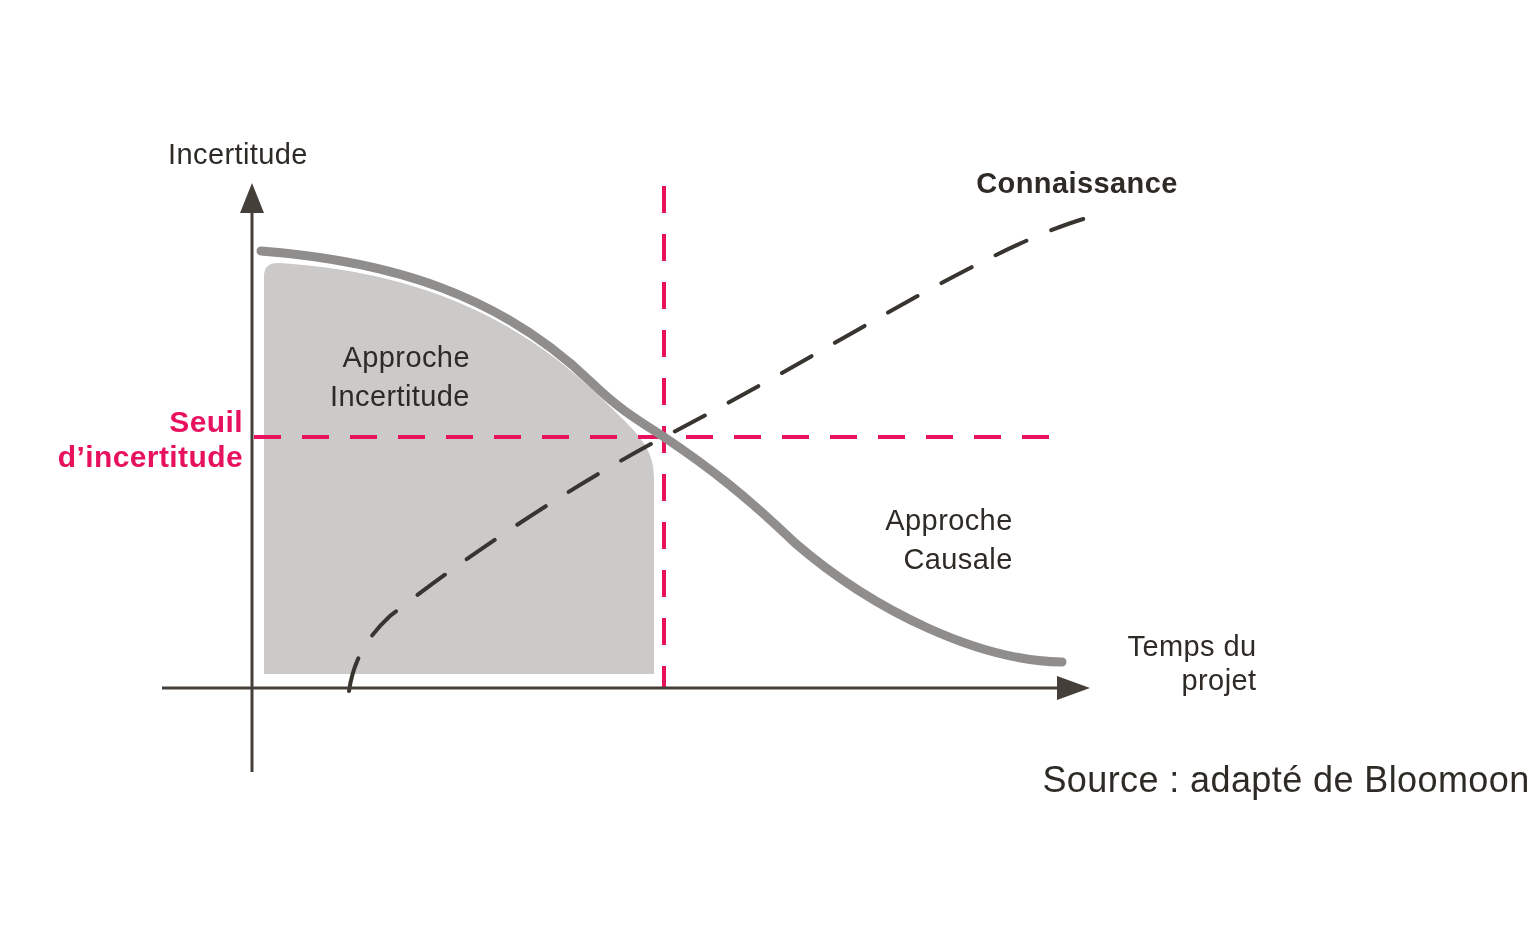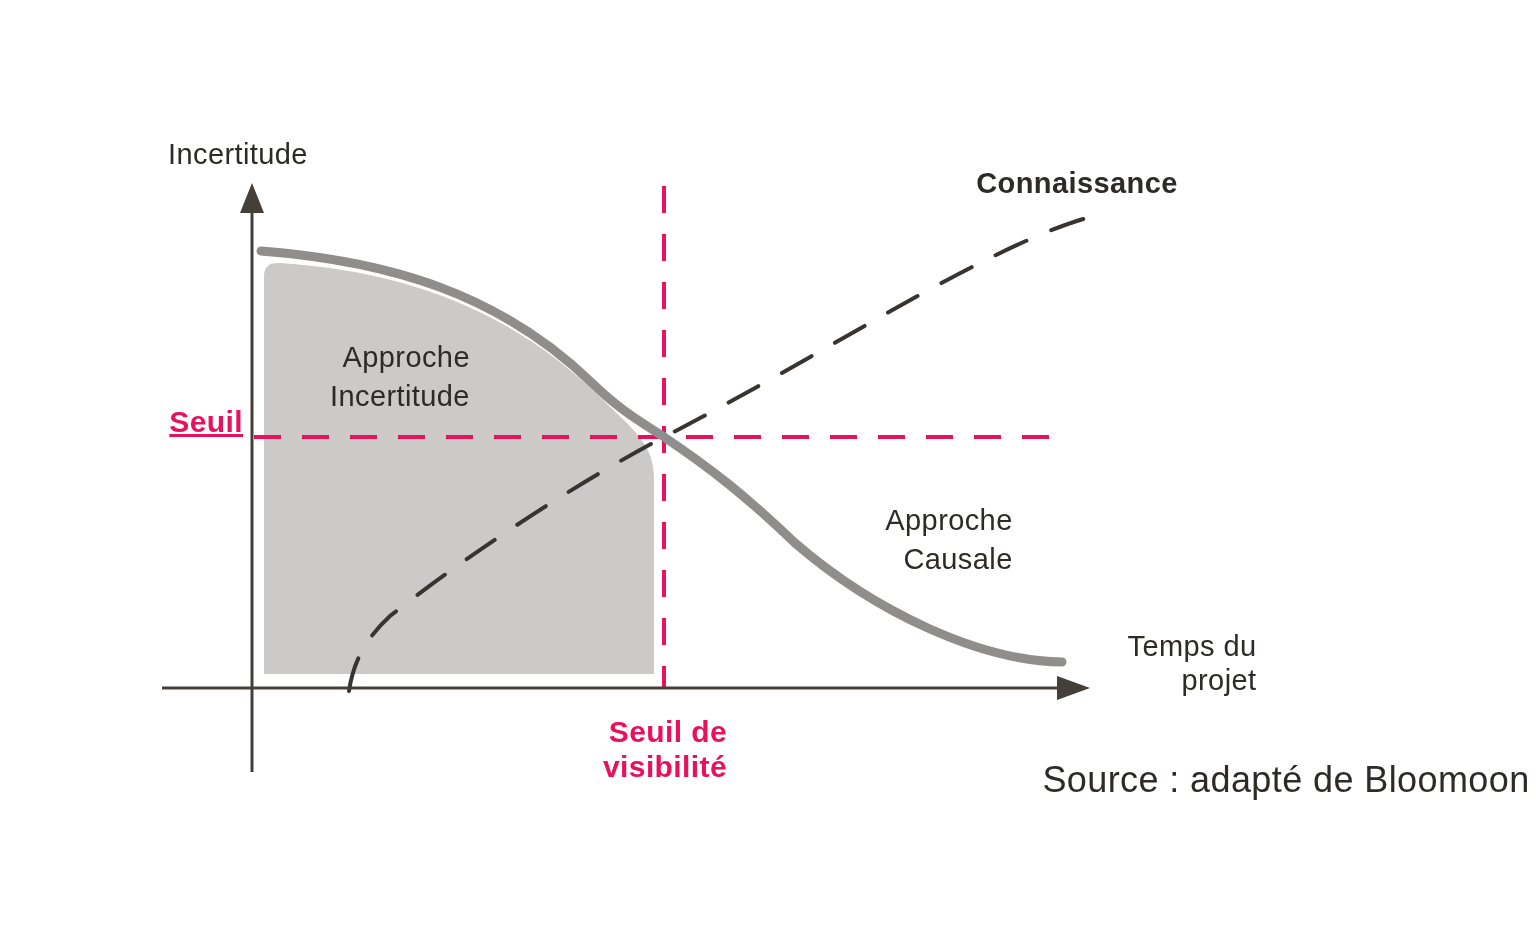--- a/index.html
+++ b/index.html
@@ -33,21 +33,21 @@
     text-align: center;
   }
   .lbl .line { display: block; text-align: right; }
   .two-line { line-height: 39px; }
   .pink {
     color: #e8115e;
     font-weight: 700;
     font-size: 30px;
     line-height: 35px;
   }
-  .right-align { text-align: right; text-decoration: underline; }
+  .right-align { text-align: right; }
   .src { font-size: 36px; font-weight: 500; }
 </style>
 </head>
 <body>
 
 <div class="stage">
 
   <svg width="1536" height="931" viewBox="0 0 1536 931">
 
     <path d="M 264 674 L 264 276 Q 264 262 280 263 C 400 271 508 307 600 397 C 634 430 654 445 654 478 L 654 674 Z" fill="#cbcac9" stroke="none"></path>
@@ -74,26 +74,23 @@
     <span class="line">Incertitude</span>
   </div>
 
   <div class="lbl center two-line" style="left:949px; top:501px;">
     <span class="line">Approche</span>
     <span class="line">Causale</span>
   </div>
 
   <div class="lbl pink right-align" style="right:1293px; top:404px;">
     <span class="line">Seuil</span>
+    <span class="line">d’incertitude</span>
   </div>
 
-  <div class="lbl pink center" style="left:665px; top:714px;">
-    <span class="line">Seuil de</span>
-    <span class="line">visibilité</span>
-  </div>
 
   <div class="lbl center" style="left:1192px; top:629px; line-height:34px;">
     <span class="line">Temps du</span>
     <span class="line">projet</span>
   </div>
 
   <div class="lbl center src" style="left:1286px; top:759px;">Source : adapté de Bloomoon</div>
 
 </div>
 

